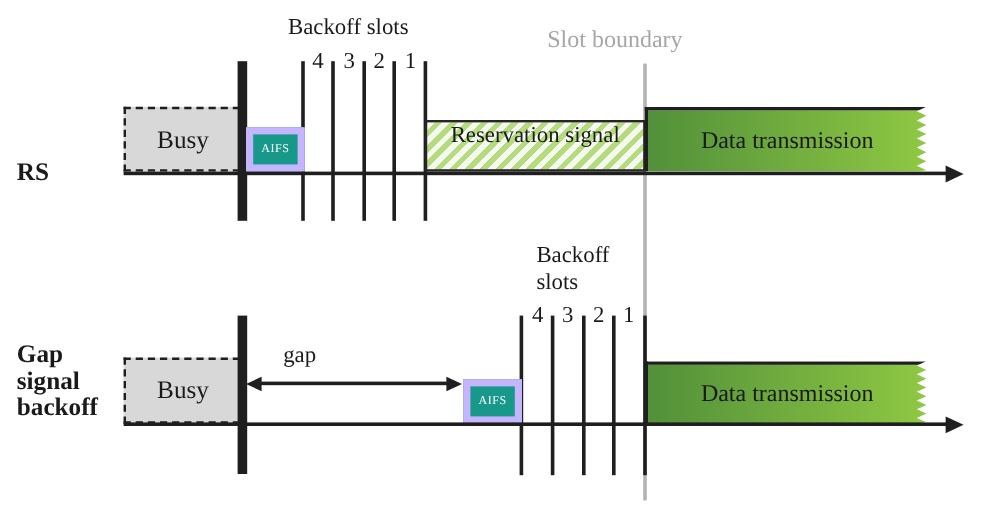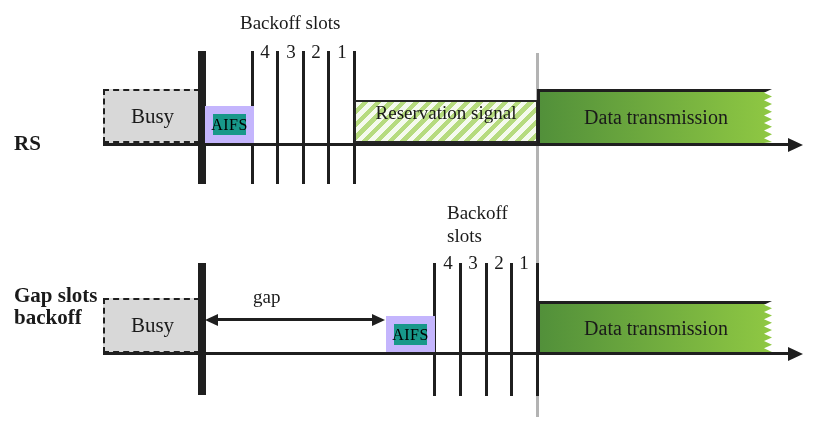--- a/index.html
+++ b/index.html
@@ -12,22 +12,22 @@
   .vline{position:absolute;width:3px;background:#1f1f1f;}
   .grayline{position:absolute;width:3px;background:#b3b3b3;}
   .thickbar{position:absolute;width:8px;background:#1f1f1f;}
   .busy{
     position:absolute;box-sizing:border-box;background:#d8d8d8;
     border:2.5px dashed #1f1f1f;border-right:none;
     display:flex;align-items:center;justify-content:center;font-size:21px;
   }
   .aifs{
     position:absolute;box-sizing:border-box;background:#18988a;
-    border:8px solid #c4b5fd;display:flex;align-items:center;justify-content:center;
-    font-size:16px;color:#000000;letter-spacing:.5px;
+    border:6px solid #c4b5fd;display:flex;align-items:center;justify-content:center;
+    font-size:10px;color:#ffffff;letter-spacing:.5px;
   }
   .reservation{
     position:absolute;box-sizing:border-box;
     background:repeating-linear-gradient(135deg,#f5faee 0 4.5px,#b6db7e 4.5px 9px);
     border:2px solid #262626;display:flex;align-items:flex-start;justify-content:center;font-size:19px;
   }
   .databox{
     position:absolute;box-sizing:border-box;
     background:linear-gradient(to right,#52903a,#8fc843);
     border-top:3px solid #1f1f1f;border-left:3px solid #1f1f1f;
@@ -44,20 +44,21 @@
   .tri-right-big{border-top:7px solid transparent;border-bottom:7px solid transparent;border-left:15px solid #1f1f1f;}
   .tri-right-sm{border-top:6px solid transparent;border-bottom:6px solid transparent;border-left:13px solid #1f1f1f;}
   .tri-left-sm{border-top:6px solid transparent;border-bottom:6px solid transparent;border-right:13px solid #1f1f1f;}
 </style>
 </head>
 <body>
 
 <div class="canvas">
 
   <div class="grayline" style="left:536px;top:53px;height:364px;"></div>
+  <div class="title lbl graytext" style="left:456px;top:22px;width:162px;font-size:20px;">Slot boundary</div>
 
   <div>
     <div class="rowlabel lbl" style="left:14px;top:97px;margin-top:35px;">RS</div>
 
     <div class="title lbl" style="left:240px;top:12px;width:130px;">Backoff slots</div>
 
     <div class="busy" style="left:103px;top:89px;width:97px;height:54px;">
       <span>Busy</span>
     </div>
 
@@ -84,34 +85,34 @@
 
     <div class="databox" style="left:537px;top:89px;width:235px;height:54px;">
       <span>Data transmission</span>
     </div>
 
     <div class="hline" style="left:103px;top:143px;width:687px;"></div>
     <div class="tri tri-right-big" style="left:788px;top:137.5px;"></div>
   </div>
 
   <div>
-    <div class="rowlabel lbl" style="left:14px;top:284px;width:88px;">Gap slots backoff</div>
+    <div class="rowlabel lbl" style="left:14px;top:284px;width:88px;">Gap signal backoff</div>
 
     <div class="title lbl" style="left:447px;top:201px;width:84px;line-height:23px;">Backoff slots</div>
 
     <div class="busy" style="left:103px;top:298px;width:97px;height:55px;">
       <span>Busy</span>
     </div>
 
     <div class="thickbar" style="left:198px;top:263px;height:132px;"></div>
 
     <div class="hline" style="left:214px;top:318px;width:162px;height:3px;"></div>
     <div class="tri tri-left-sm" style="left:205px;top:313.5px;"></div>
     <div class="tri tri-right-sm" style="left:372px;top:313.5px;"></div>
-    <div class="title lbl" style="left:253px;top:286px;width:80px;">gap</div>
+    <div class="title lbl" style="left:236px;top:286px;width:80px;">gap</div>
 
     <div class="vline" style="left:433px;top:263px;height:133px;"></div>
     <div class="vline" style="left:459px;top:263px;height:133px;"></div>
     <div class="vline" style="left:485px;top:263px;height:133px;"></div>
     <div class="vline" style="left:510px;top:263px;height:133px;"></div>
     <div class="vline" style="left:536px;top:263px;height:133px;"></div>
 
     <div class="slotnum lbl" style="left:437px;top:252px;">4</div>
     <div class="slotnum lbl" style="left:462px;top:252px;">3</div>
     <div class="slotnum lbl" style="left:488px;top:252px;">2</div>

